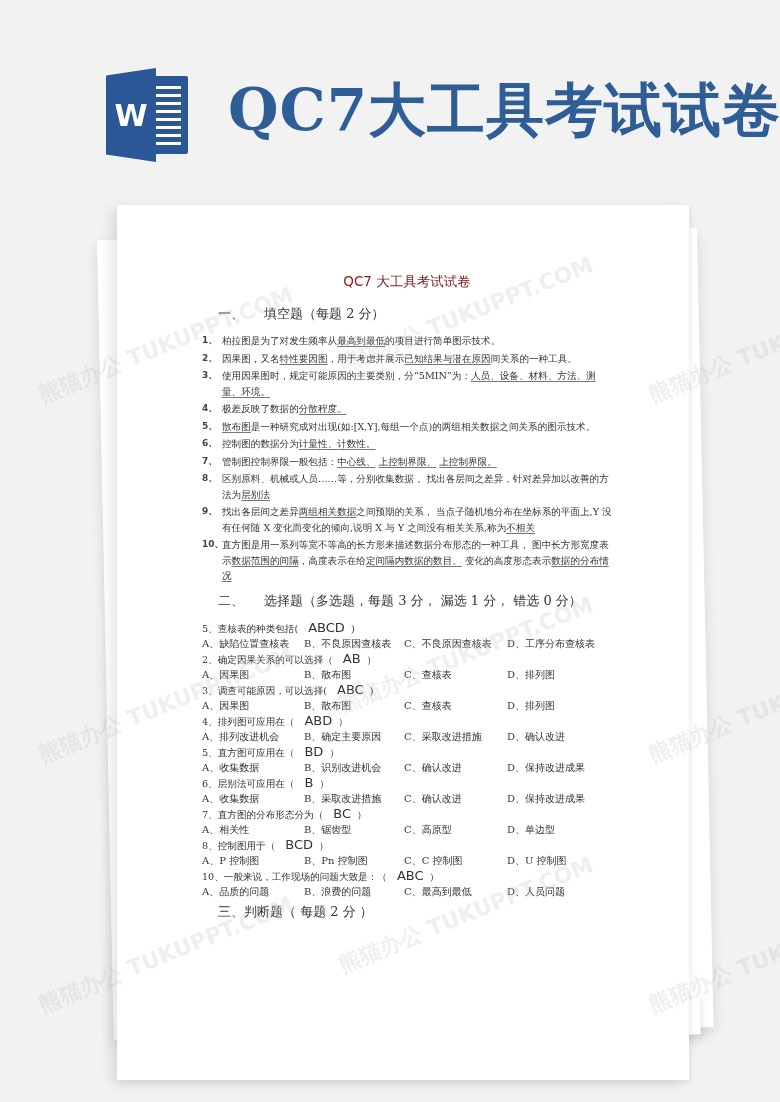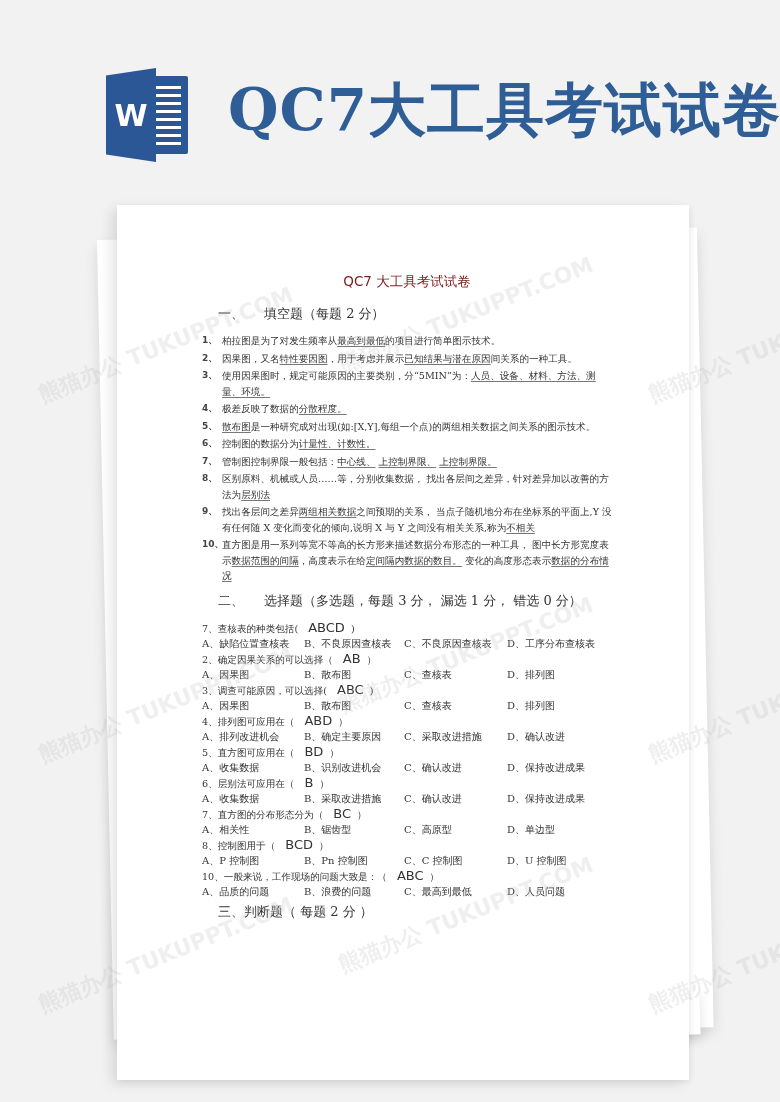--- a/index.html
+++ b/index.html
@@ -101,21 +101,21 @@
         <div class="q"><span class="num">8、</span><span>区别原料、机械或人员……等，分别收集数据， 找出各层间之差异，针对差异加以改善的方法为</span><span class="u">层别法</span><span></span></div>
         <div class="q"><span class="num">9、</span><span>找出各层间之差异</span><span class="u">两组相关数据</span><span>之间预期的关系， 当点子随机地分布在坐标系的平面上,Y 没有任何随 X 变化而变化的倾向,说明 X 与 Y 之间没有相关关系,称为</span><span class="u">不相关</span><span></span></div>
         <div class="q"><span class="num">10、</span><span>    直方图是用一系列等宽不等高的长方形来描述数据分布形态的一种工具， 图中长方形宽度表示</span><span class="u">数据范围的间隔</span><span>，高度表示在给</span><span class="u">定间隔内数据的数目。</span><span> 变化的高度形态表示</span><span class="u">数据的分布情况</span><span></span></div>
       </div>
 
     <div class="section-head" style="margin-top:8px">
       <span>二、</span><span class="gap"></span><span>选择题（多选题，每题 3 分， 漏选 1 分， 错选 0 分）</span>
     </div>
 
     <div id="mc-list">
-        <div class="mc-q"><span>7、查核表的种类包括(</span><span class="ans">ABCD</span><span>)</span></div>
+        <div class="mc-q"><span>5、查核表的种类包括(</span><span class="ans">ABCD</span><span>)</span></div>
         <div class="opts">
           <span class="o0">A、缺陷位置查核表</span>
           <span class="o1">B、不良原因查核表</span>
           <span class="o2">C、不良原因查核表</span>
           <span class="o3">D、工序分布查核表</span>
         </div>
         <div class="mc-q"><span>2、确定因果关系的可以选择（</span><span class="ans">AB</span><span>）</span></div>
         <div class="opts">
           <span class="o0">A、因果图</span>
           <span class="o1">B、散布图</span>

